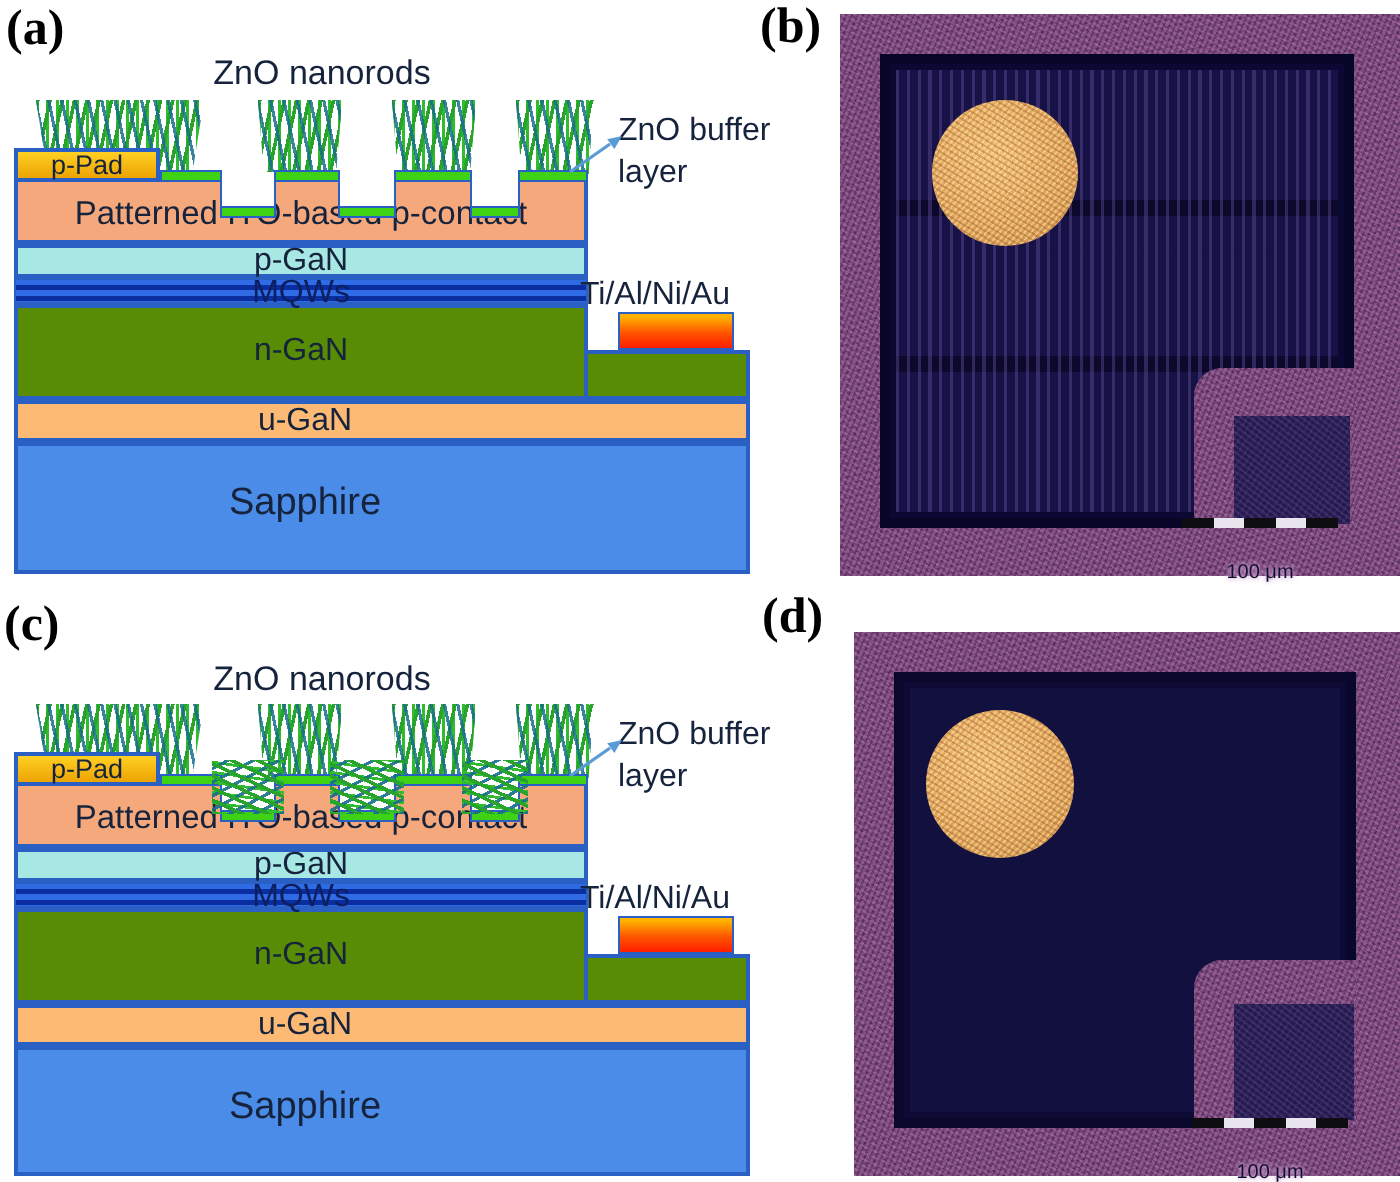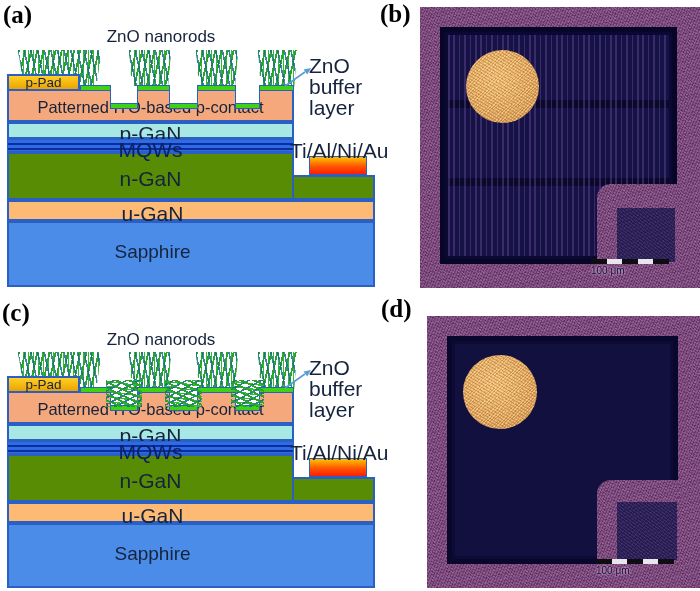--- a/index.html
+++ b/index.html
@@ -1,21 +1,21 @@
 <!DOCTYPE html>
 <html><head>
 <meta charset="utf-8">
 <style>
   html,body{margin:0;padding:0;background:#ffffff;}
   .fig{position:relative;width:700px;height:591px;background:#ffffff;overflow:hidden;
        font-family:"Liberation Sans",sans-serif;color:#16233d;}
   .panel{position:absolute;inset:0;}
   .abs{position:absolute;box-sizing:border-box;}
   .tag{font-family:"Liberation Serif",serif;font-weight:700;font-size:25px;color:#000;line-height:1.1;}
-  .lab{font-size:21px;color:#16233d;white-space:nowrap;}
+  .lab{font-size:16px;color:#16233d;white-space:nowrap;}
   .ctr{text-align:center;}
   .layer{border:2px solid #2a5fc4;}
   .thin{border:1px solid #2a5fc4;}
 
   
   .tuft{
     background:
       repeating-linear-gradient(78deg, rgba(23,110,140,0.85) 0 1.6px, transparent 1.6px 6.5px),
       repeating-linear-gradient(102deg, #28a42c 0 1.8px, transparent 1.8px 6px),
       repeating-linear-gradient(90deg, #31bb31 0 1.4px, transparent 1.4px 5px);
@@ -73,21 +73,21 @@
     background:
       repeating-linear-gradient(37deg, rgba(150,95,170,0.22) 0 1px, transparent 1px 2.6px),
       repeating-linear-gradient(-55deg, rgba(100,70,150,0.18) 0 1px, transparent 1px 3px),
       #221b4e;
   }
   .notch{border-top-left-radius:14px;}
   .scalebar{display:flex;height:5px;width:100%;}
   .scalebar span{flex:1;}
   .scalebar span:nth-child(odd){background:#0d0d12;}
   .scalebar span:nth-child(even){background:#e9e5ee;}
-  .sbtext{font-size:10px;line-height:11px;color:#140f30;margin-top:1px;
+  .sbtext{font-size:10px;line-height:11px;color:#140f30;text-align:center;margin-top:17px;
           text-shadow:0 0 2px #d9b0dd, 0 0 3px #caa0cf;}
 </style>
 </head>
 <body>
 
 <div class="fig">
 
   <div class="panel">
     <div class="abs tag" style="left:3px;top:1px;">(a)</div>
     <div class="abs lab ctr" style="left:85px;top:27px;width:152px;font-size:17px;">ZnO nanorods</div>

